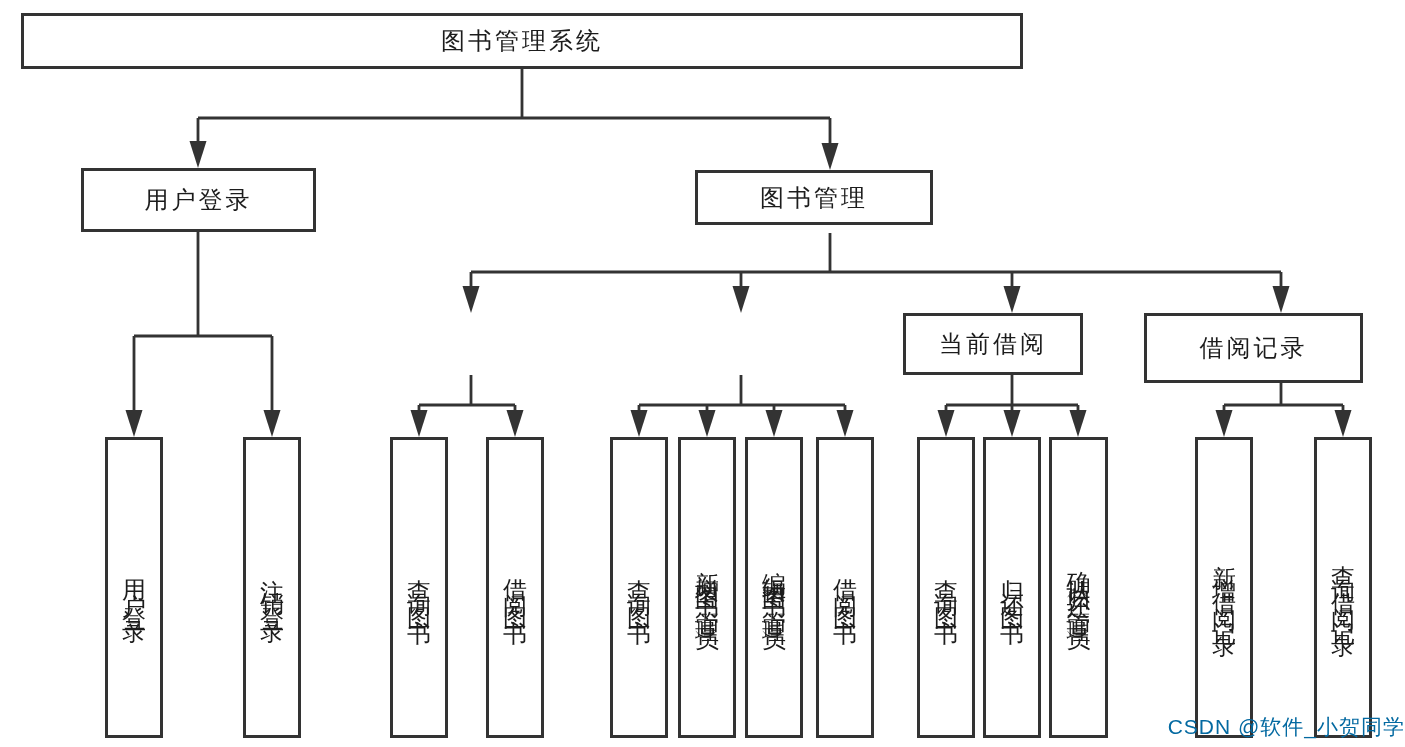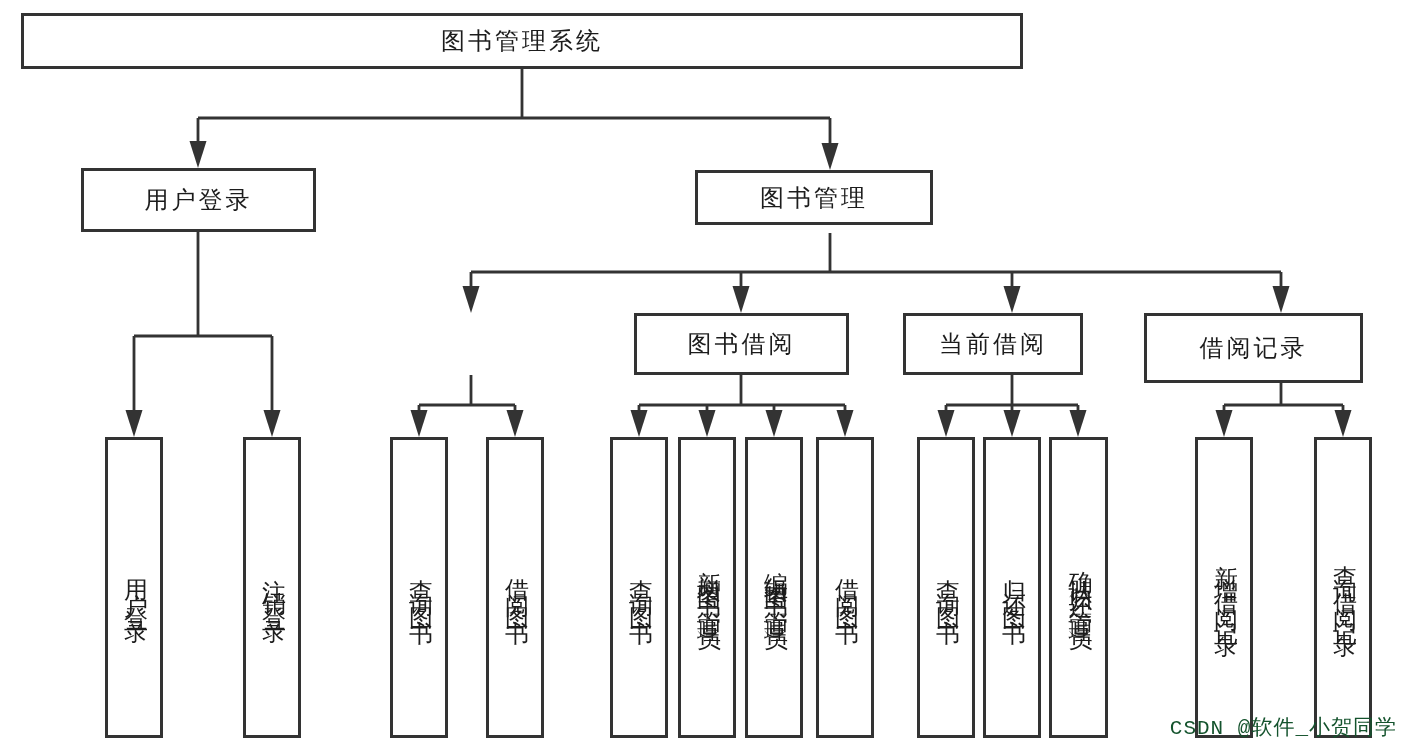--- a/index.html
+++ b/index.html
@@ -1,32 +1,32 @@
 <!DOCTYPE html>
 <html><head>
 <meta charset="utf-8">
 <style>
   html,body{margin:0;padding:0;background:#ffffff;}
   .canvas{
     position:relative;width:1405px;height:747px;background:#ffffff;
-    font-family:Liberation Mono, monospace;overflow:hidden;
+    font-family:Liberation Sans, sans-serif;overflow:hidden;
   }
   .connectors{position:absolute;left:0;top:0;width:1405px;height:747px;}
   .box{
     position:absolute;box-sizing:border-box;border:3px solid #333333;background:#ffffff;
     display:flex;align-items:center;justify-content:center;color:#1c1c1c;
   }
   .hbox .lbl{font-size:24px;letter-spacing:3px;white-space:nowrap;}
   .vbox .vlbl{
     writing-mode:vertical-rl;text-orientation:mixed;
     font-size:24px;line-height:1;letter-spacing:14px;white-space:nowrap;
   }
   .vbox .vlbl.tight{letter-spacing:8px;}
   .watermark{
-    position:absolute;right:8px;bottom:6px;font-size:21px;color:#14532d;
+    position:absolute;right:0;bottom:6px;font-size:21px;color:#0369a1;
     letter-spacing:1px;white-space:nowrap;
   }
 </style>
 </head>
 <body>
 
 <div class="canvas">
 
   <svg class="connectors" viewBox="0 0 1405 747" width="1405" height="747" fill="none" stroke="#333333" stroke-width="2.8">
 
@@ -82,23 +82,20 @@
     <span class="lbl">图书管理系统</span>
   </div>
 
   <div class="box hbox" style="left:81px;top:168px;width:235px;height:64px">
     <span class="lbl">用户登录</span>
   </div>
   <div class="box hbox" style="left:695px;top:170px;width:238px;height:55px">
     <span class="lbl">图书管理</span>
   </div>
 
-  <div class="box hbox" style="left:634px;top:313px;width:215px;height:62px">
-    <span class="lbl">图书借阅</span>
-  </div>
   <div class="box hbox" style="left:903px;top:313px;width:180px;height:62px">
     <span class="lbl">当前借阅</span>
   </div>
   <div class="box hbox" style="left:1144px;top:313px;width:219px;height:70px">
     <span class="lbl">借阅记录</span>
   </div>
 
   <div class="box vbox" style="left:105px;top:437px;width:58px;height:301px">
     <span class="vlbl">用户登录</span>
   </div>

